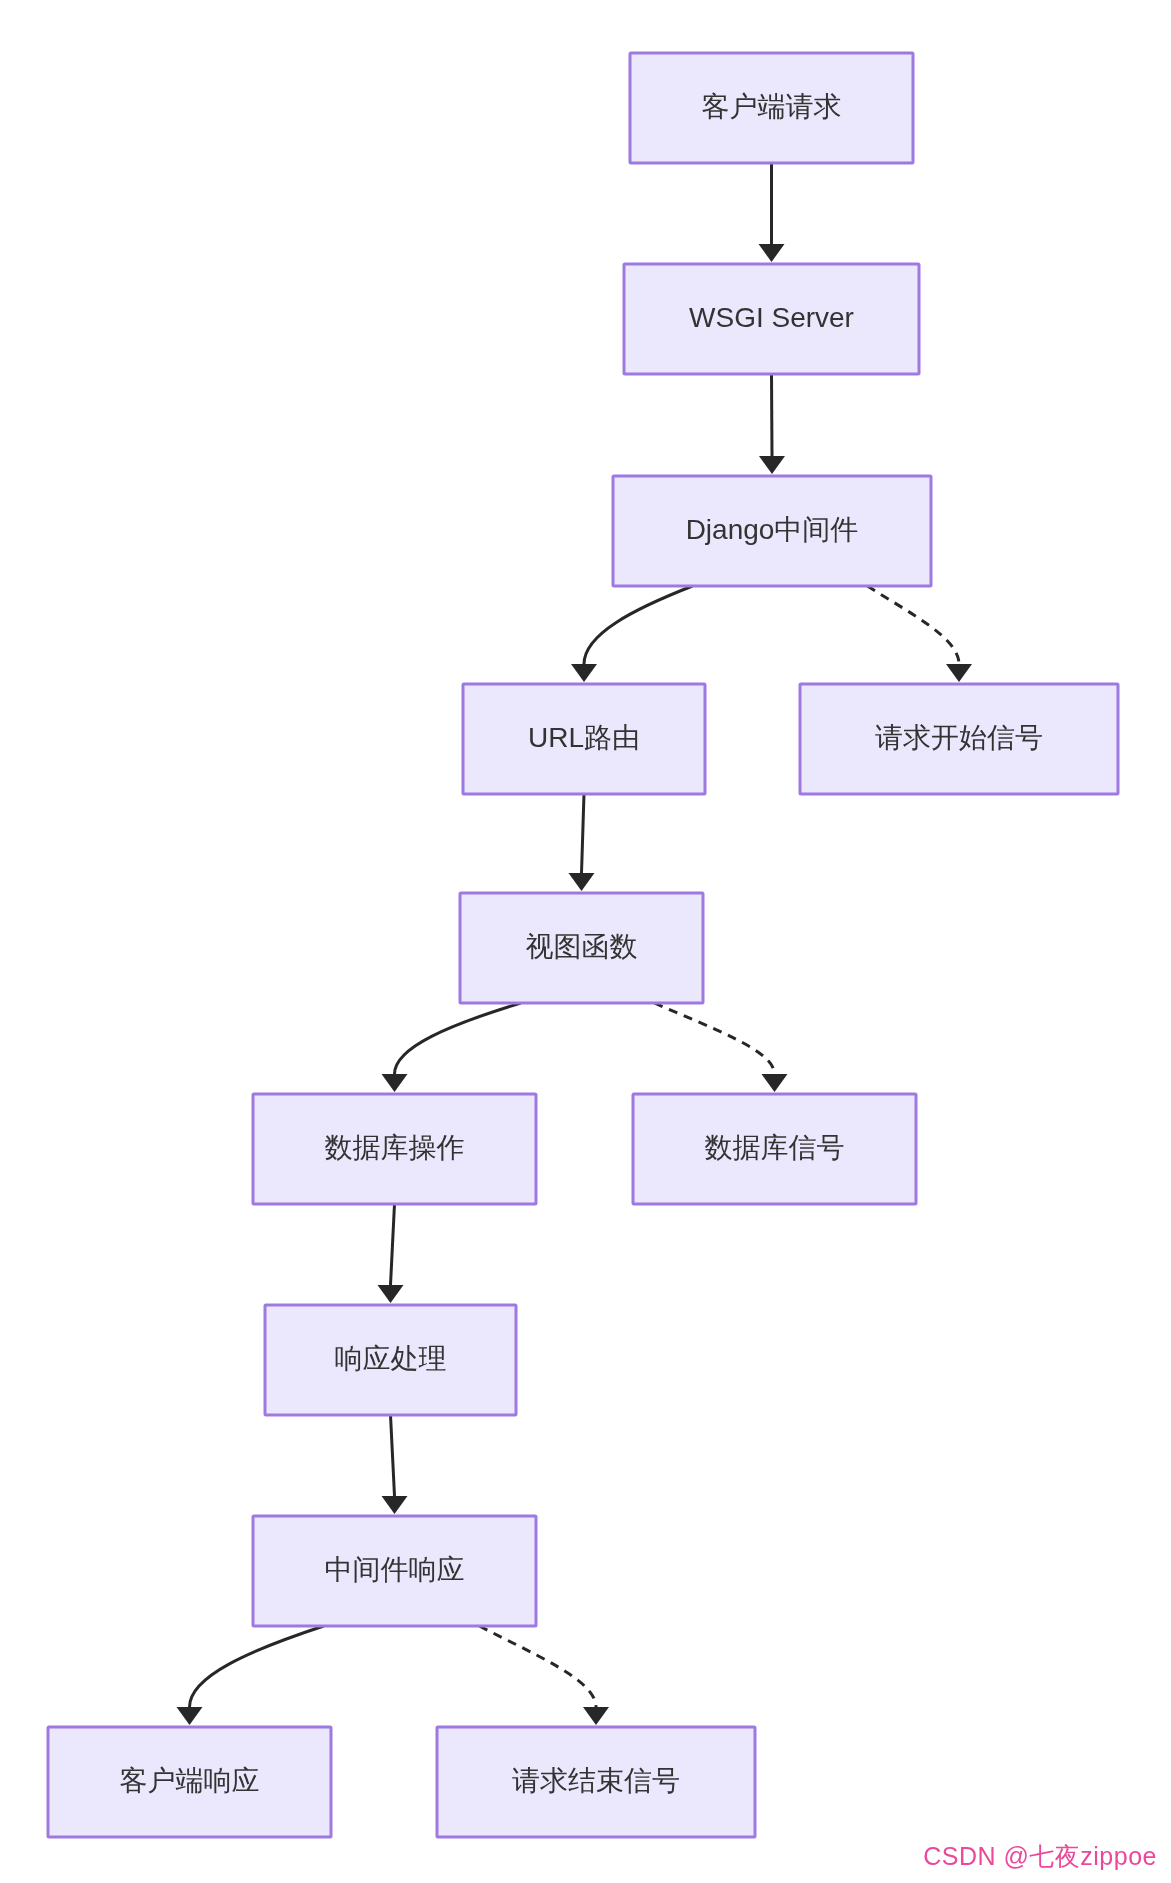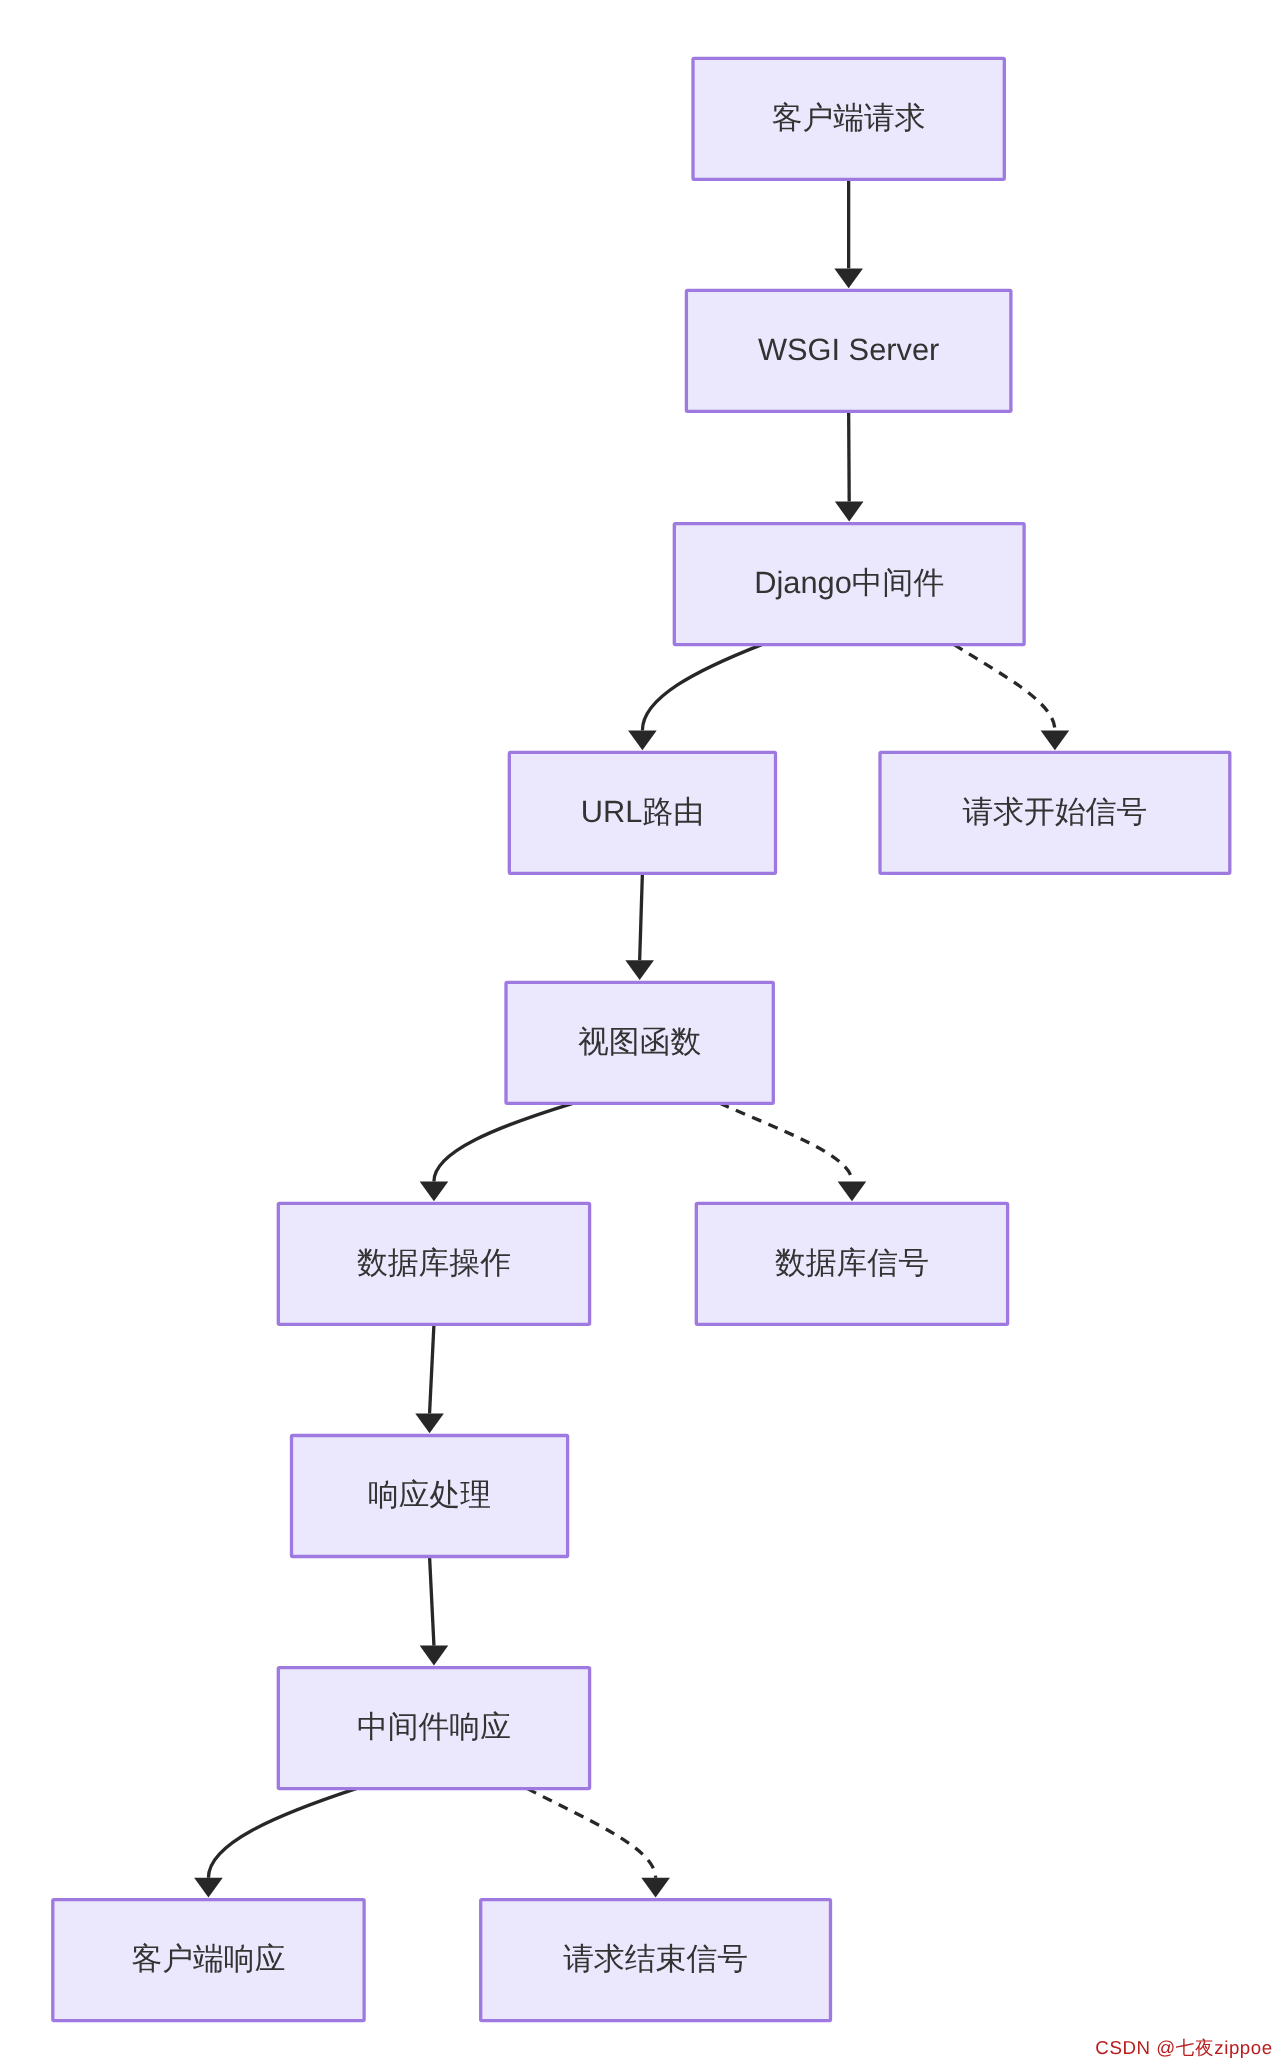--- a/index.html
+++ b/index.html
@@ -47,22 +47,22 @@
   }
   .arrow-head {
     fill: #272727;
     stroke: none;
   }
   .watermark {
     position: absolute;
     right: 14px;
     bottom: 10px;
     font-family: "Liberation Sans", "DejaVu Sans", sans-serif;
-    font-size: 17px;
-    color: #b91c1c;
+    font-size: 25px;
+    color: #ec4899;
     letter-spacing: 0.5px;
     user-select: none;
   }
 </style>
 </head>
 <body>
 
 <svg id="flow-root" viewBox="0 0 1171 1883" width="1171" height="1883">
 
   <g id="edge-layer">

